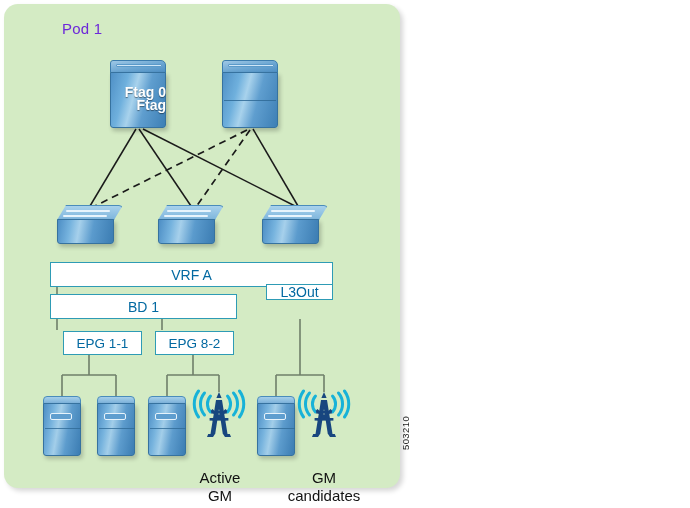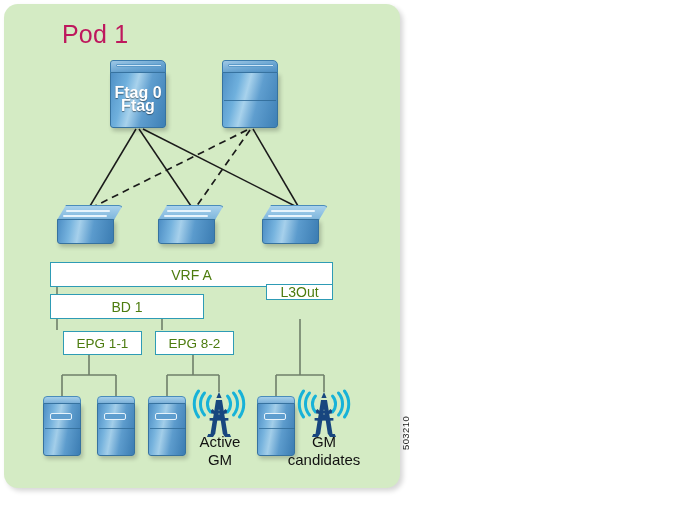--- a/index.html
+++ b/index.html
@@ -28,22 +28,22 @@
     width: 396px;
     height: 484px;
     background: #d4ebc4;
     border-radius: 14px;
     box-shadow: 3px 3px 5px rgba(0,0,0,0.16);
   }
   #pod-title {
     position: absolute;
     left: 62px;
     top: 20px;
-    font-size: 25px;
-    color: #be185d;
+    font-size: 15px;
+    color: #6d28d9;
     letter-spacing: 0.2px;
     white-space: nowrap;
   }
   #figure-id {
     position: absolute;
     left: 400px;
     top: 450px;
     font-size: 9.5px;
     color: #1a1a1a;
     transform: rotate(-90deg);
@@ -100,23 +100,23 @@
     height: 3px;
     background: #cfe6f6;
     border: 1px solid #5b9ac9;
     box-sizing: border-box;
     border-radius: 1px;
   }
   .spine .label {
     position: absolute;
     left: 0; right: 0;
     top: 26px;
-    text-align: center;
+    text-align: right;
     color: #ffffff;
-    font-size: 16px;
+    font-size: 14px;
     font-weight: bold;
     line-height: 13px;
     text-shadow: 0 1px 1px rgba(0,0,0,.45);
     white-space: nowrap;
   }
   
   .leaf {
     position: absolute;
     width: 66px;
     height: 40px;
@@ -201,32 +201,33 @@
   }
   
   .lbox {
     position: absolute;
     background: #ffffff;
     border: 1.6px solid #2e9bb5;
     box-sizing: border-box;
     display: flex;
     align-items: center;
     justify-content: center;
-    color: #4d7c0f;
+    color: #0369a1;
     font-size: 14px;
     white-space: nowrap;
   }
   
   .caption {
     position: absolute;
     text-align: center;
     font-size: 15px;
     color: #111111;
     line-height: 18px;
     white-space: nowrap;
+    margin-top: 36px;
   }
   
   #legend {
     position: absolute;
     left: 414px;
     top: 6px;
     width: 272px;
   }
   .legend-row {
     display: flex;
@@ -345,21 +346,21 @@
   <div class="leaf" style="left:262px; top:205px;">
     <div class="lid">
       <div class="arrow-a"></div>
       <div class="arrow-b"></div>
     </div>
     <div class="front"></div>
   </div>
 
   <div class="lbox" style="left:50px; top:262px; width:283px; height:25px;">VRF A</div>
 
-  <div class="lbox" style="left:50px; top:294px; width:154px; height:25px;">BD 1</div>
+  <div class="lbox" style="left:50px; top:294px; width:187px; height:25px;">BD 1</div>
 
   <div class="lbox" style="left:266px; top:284px; width:67px; height:16px;">L3Out</div>
 
   <div class="lbox" style="left:63px; top:331px; width:79px; height:24px; font-size:13.5px;">EPG 1-1</div>
 
   <div class="lbox" style="left:155px; top:331px; width:79px; height:24px; font-size:13.5px;">EPG 8-2</div>
 
   <div class="server" style="left:43px; top:396px;">
     <div class="cap"></div>
     <div class="chassis">

